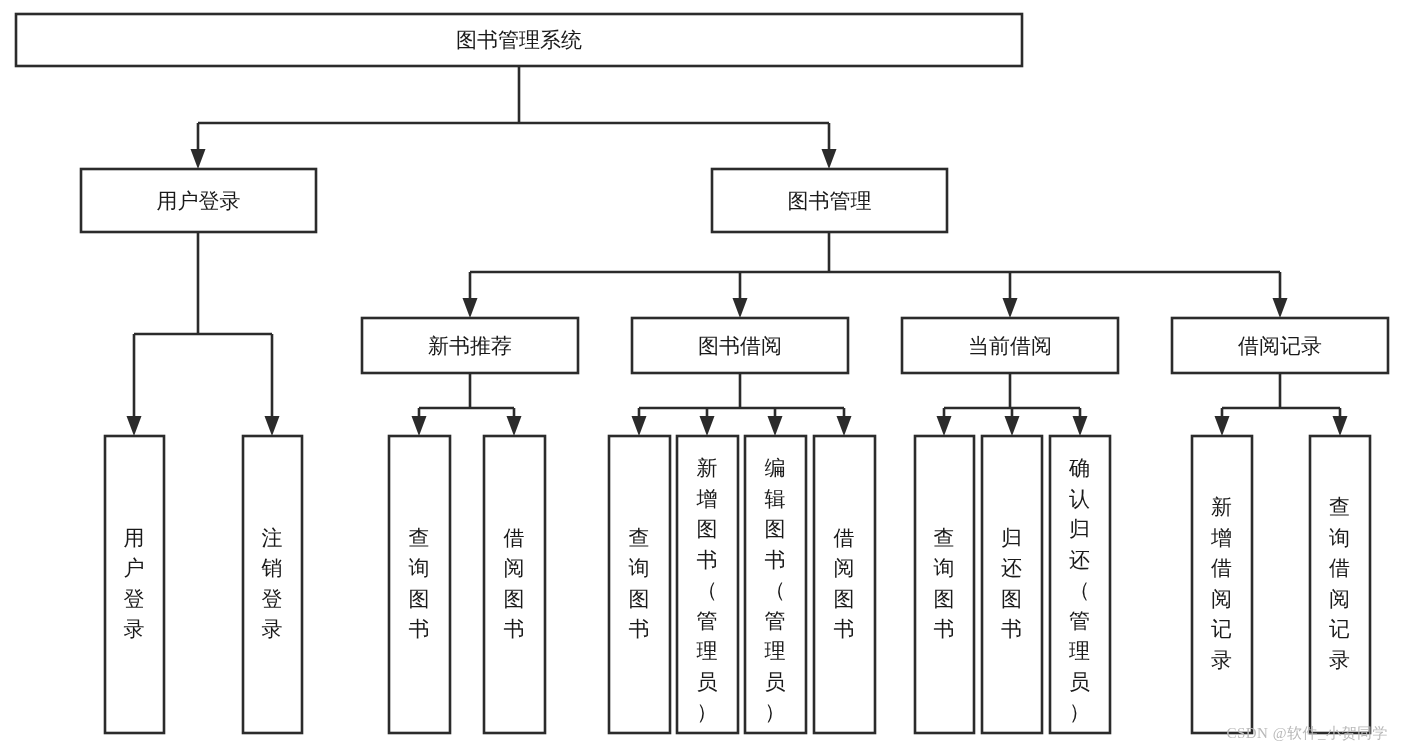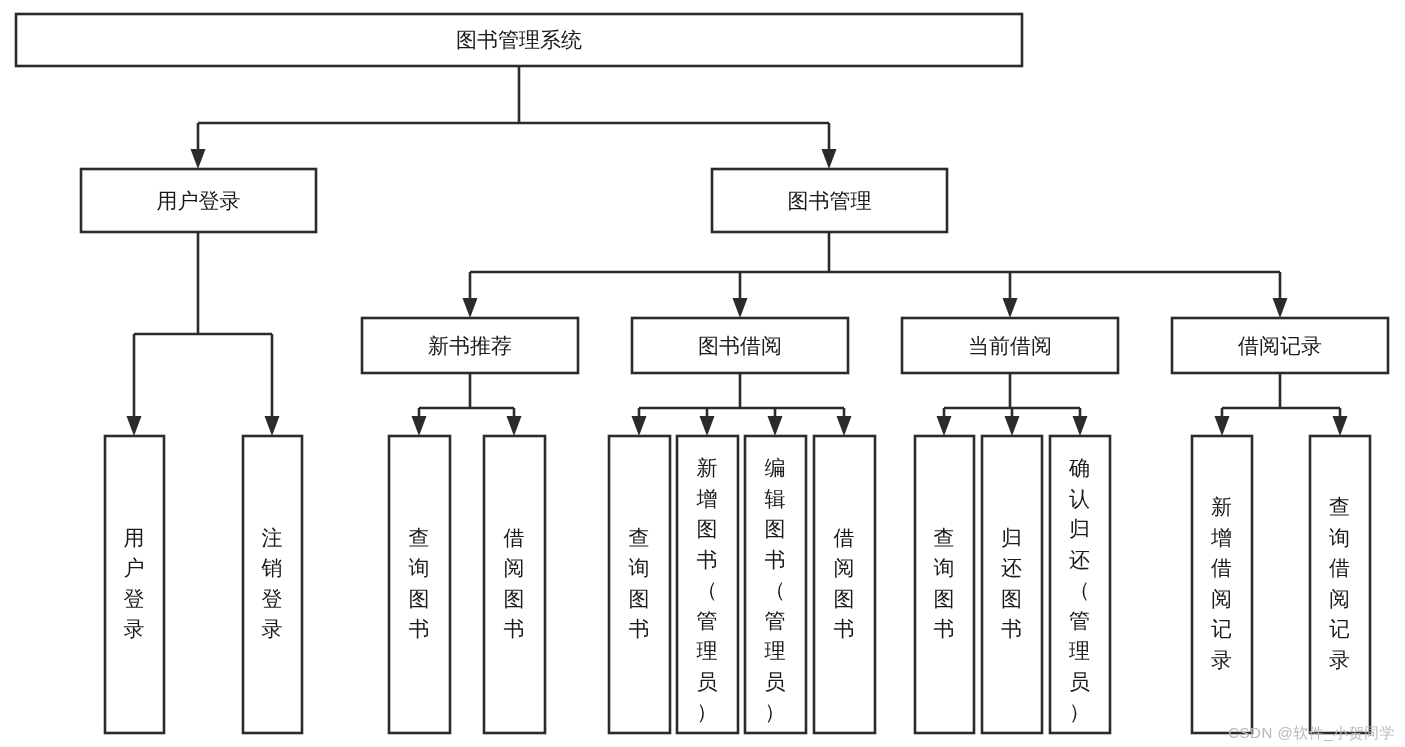--- a/index.html
+++ b/index.html
@@ -48,23 +48,23 @@
     font-size: 21px;
     text-anchor: middle;
     dominant-baseline: middle;
   }
   .node-label.vertical {
     font-size: 21px;
     letter-spacing: 1px;
   }
   .watermark {
     position: absolute;
-    right: 10px;
+    right: 17px;
     bottom: 4px;
-    font-family: Liberation Sans, sans-serif;
+    font-family: Liberation Serif, serif;
     font-size: 15px;
     color: #b9b9b9;
     white-space: nowrap;
     letter-spacing: 0.5px;
   }
 </style>
 </head>
 <body>
 
 <div id="diagram-root">

